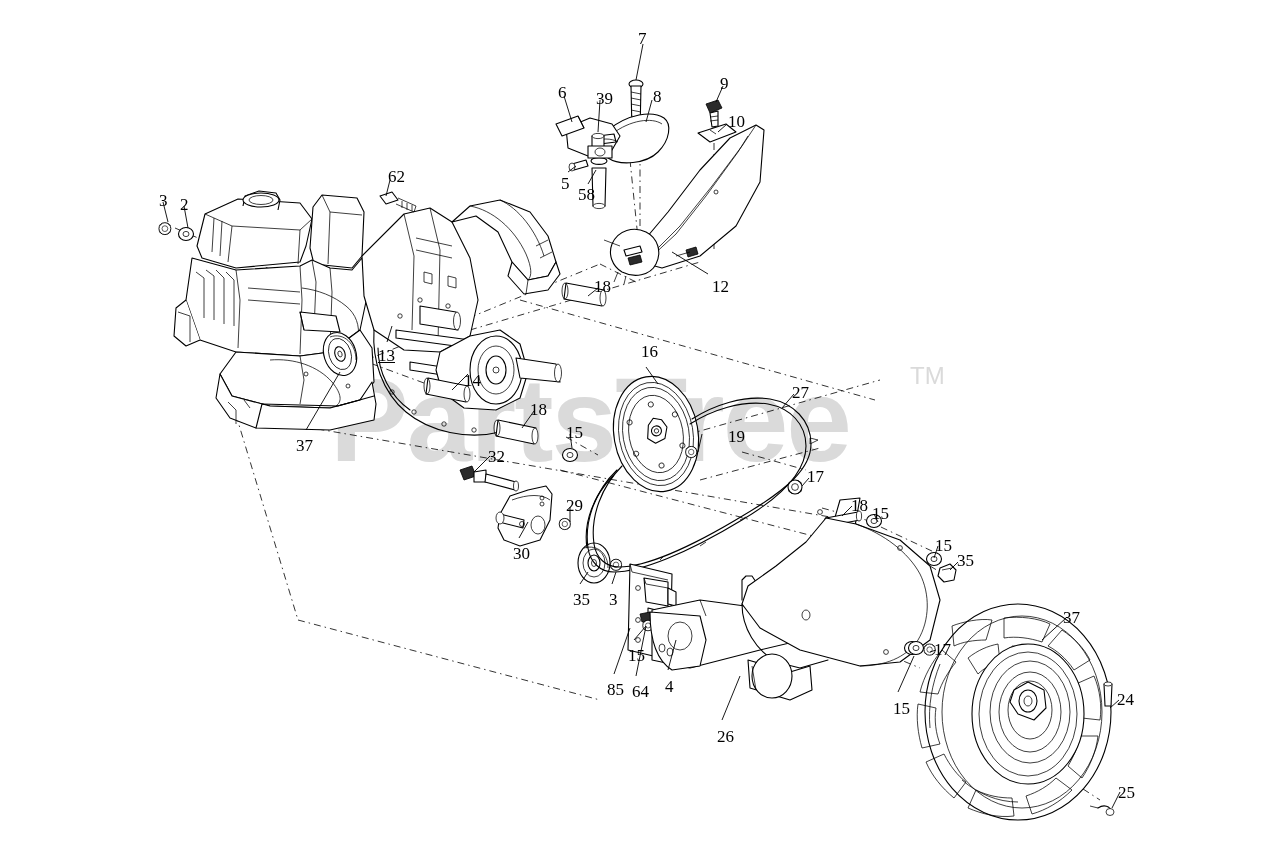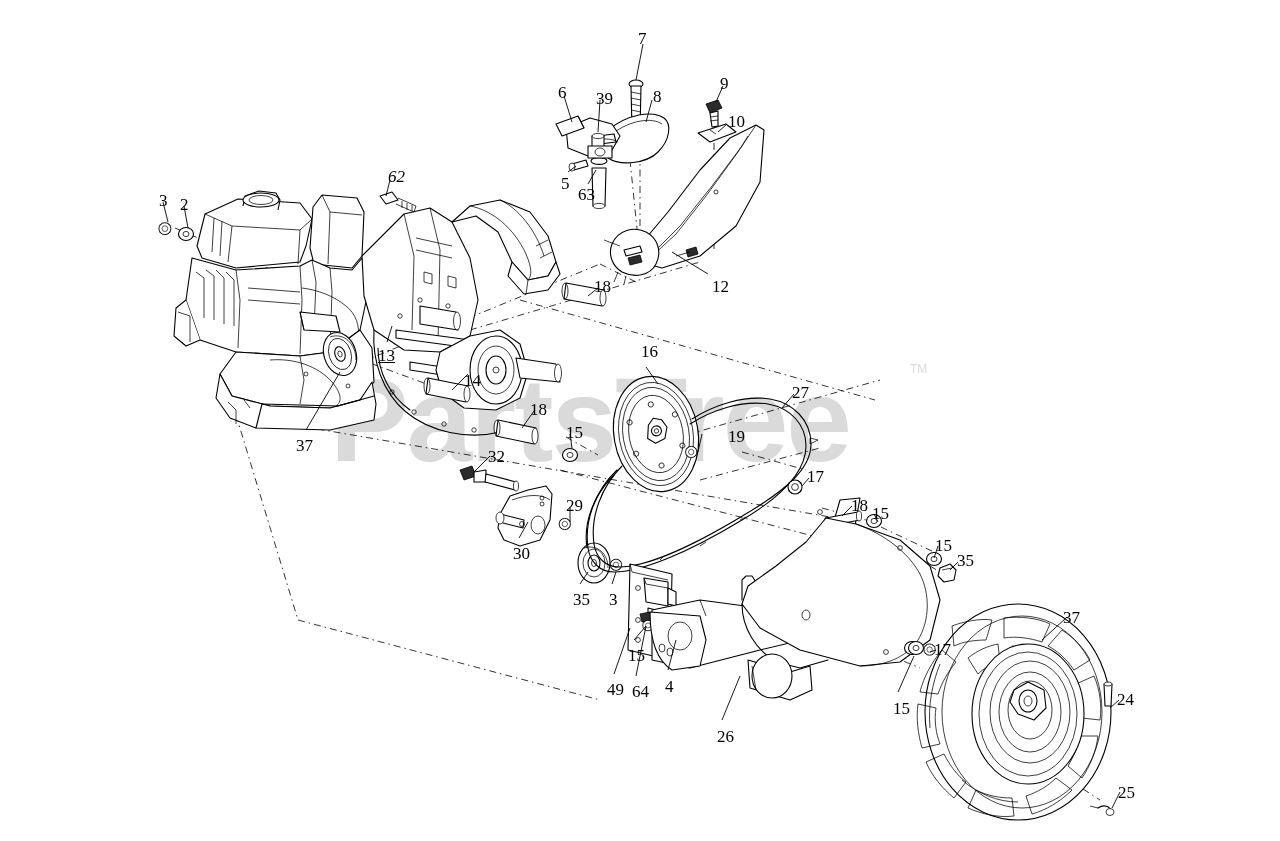--- a/index.html
+++ b/index.html
@@ -21,21 +21,21 @@
     user-select:none;
     white-space:nowrap;
   }
   #wm-main{
     left:330px;top:352px;
     font-size:118px;
     letter-spacing:-2px;
   }
   #wm-tm{
     left:910px;top:362px;
-    font-size:12px;
+    font-size:24px;
     font-weight:normal;
     letter-spacing:0px;
   }
   
   .callout{
     position:absolute;
     font-family:"Liberation Serif","DejaVu Serif",serif;
     font-size:17px;
     color:#000;
     line-height:1;
@@ -494,41 +494,41 @@
   </svg>
 
   <div id="callout-layer">
       <div class="callout" style="left: 638px; top: 30px;">7</div>
       <div class="callout" style="left: 558px; top: 84px;">6</div>
       <div class="callout" style="left: 596px; top: 90px;">39</div>
       <div class="callout" style="left: 653px; top: 88px;">8</div>
       <div class="callout" style="left: 720px; top: 75px;">9</div>
       <div class="callout" style="left: 728px; top: 113px;">10</div>
       <div class="callout" style="left: 561px; top: 175px;">5</div>
-      <div class="callout" style="left: 578px; top: 186px;">63</div>
+      <div class="callout" style="left: 578px; top: 186px;">58</div>
       <div class="callout" style="left: 712px; top: 278px;">12</div>
       <div class="callout" style="left: 159px; top: 192px;">3</div>
       <div class="callout" style="left: 180px; top: 196px;">2</div>
-      <div class="callout" style="left: 388px; top: 168px; font-style: italic;">62</div>
+      <div class="callout" style="left: 388px; top: 168px;">62</div>
       <div class="callout" style="left: 378px; top: 347px; text-decoration: underline;">13</div>
       <div class="callout" style="left: 296px; top: 437px;">37</div>
       <div class="callout" style="left: 464px; top: 372px;">14</div>
       <div class="callout" style="left: 594px; top: 278px;">18</div>
       <div class="callout" style="left: 530px; top: 401px;">18</div>
       <div class="callout" style="left: 460px; top: 448px; margin-left: 28px;">32</div>
       <div class="callout" style="left: 566px; top: 424px;">15</div>
       <div class="callout" style="left: 641px; top: 343px;">16</div>
       <div class="callout" style="left: 700px; top: 428px; margin-left: 28px;">19</div>
       <div class="callout" style="left: 792px; top: 384px;">27</div>
       <div class="callout" style="left: 807px; top: 468px;">17</div>
       <div class="callout" style="left: 566px; top: 497px;">29</div>
       <div class="callout" style="left: 513px; top: 545px;">30</div>
       <div class="callout" style="left: 573px; top: 591px;">35</div>
       <div class="callout" style="left: 609px; top: 591px;">3</div>
-      <div class="callout" style="left: 607px; top: 681px;">49</div>
+      <div class="callout" style="left: 607px; top: 681px;">85</div>
       <div class="callout" style="left: 632px; top: 683px;">64</div>
       <div class="callout" style="left: 628px; top: 647px;">15</div>
       <div class="callout" style="left: 665px; top: 678px;">4</div>
       <div class="callout" style="left: 717px; top: 728px;">26</div>
       <div class="callout" style="left: 851px; top: 497px;">18</div>
       <div class="callout" style="left: 872px; top: 505px;">15</div>
       <div class="callout" style="left: 935px; top: 537px;">15</div>
       <div class="callout" style="left: 957px; top: 552px;">35</div>
       <div class="callout" style="left: 934px; top: 641px;">17</div>
       <div class="callout" style="left: 893px; top: 700px;">15</div>

